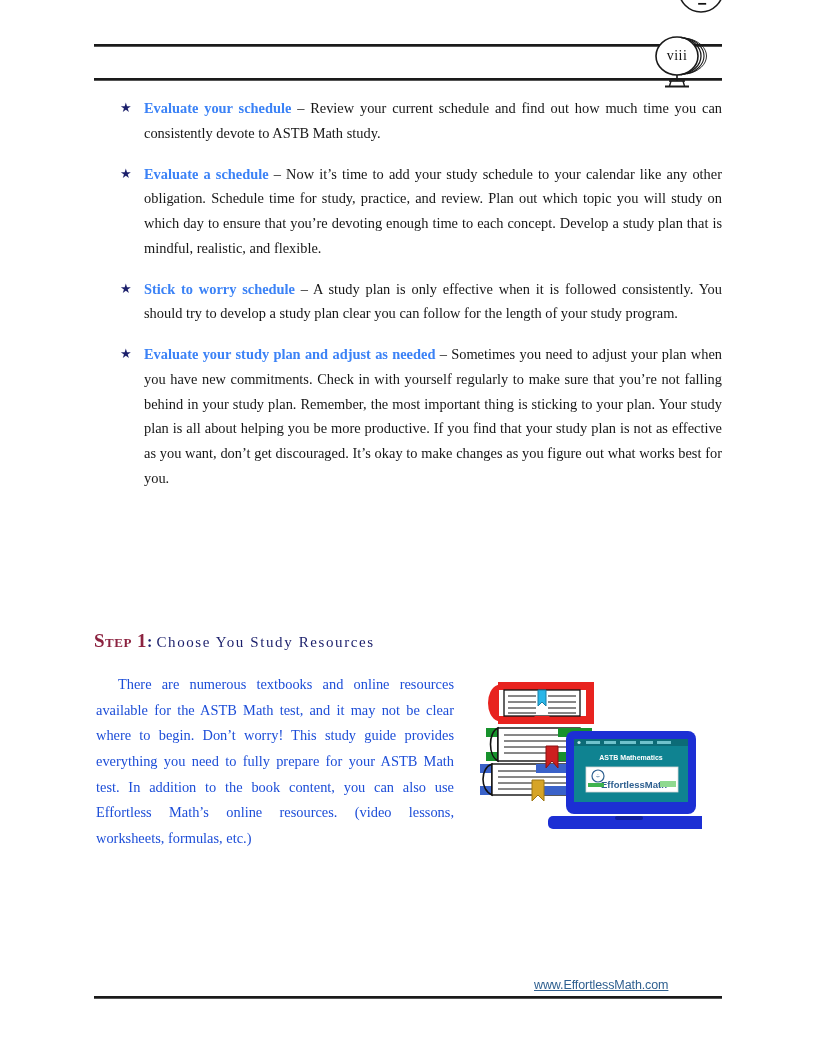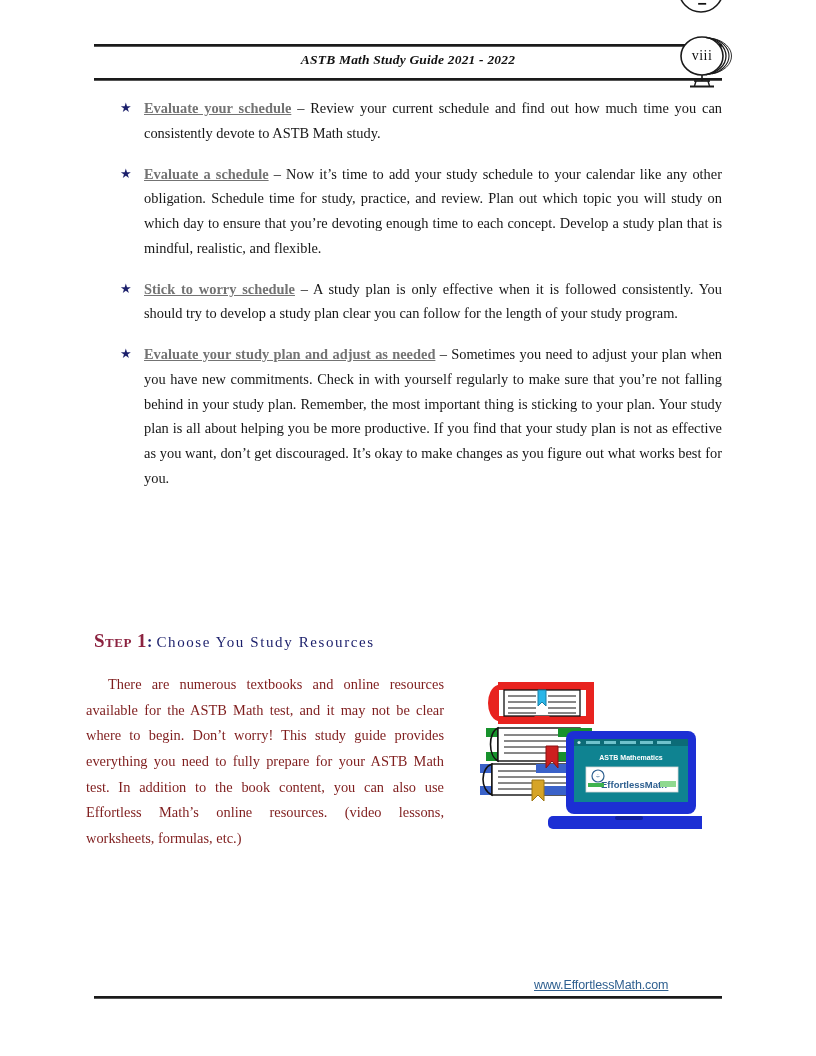--- a/index.html
+++ b/index.html
@@ -56,21 +56,21 @@
     width: 100%;
     text-align: center;
     font-weight: bold;
     font-style: italic;
     font-size: 13.5px;
     letter-spacing: 0.2px;
     color: #111;
   }
   .globe {
     position: absolute;
-    left: 676px;
+    left: 651px;
     top: 35px;
     width: 62px;
     height: 58px;
   }
   .globe svg { display: block; }
   .globe-num {
     position: absolute;
     left: 0; top: 13px;
     width: 52px;
     text-align: center;
@@ -100,22 +100,21 @@
   .star {
     position: absolute;
     left: 26px;
     top: 2px;
     font-size: 13px;
     color: #1b1f6b;
     line-height: 1.6;
   }
   .bullet-term {
     font-weight: bold;
-    color: #737373;
-    text-decoration: underline;
+    color: #3b82f6;
   }
 
   
   .step-heading {
     position: absolute;
     left: 94px;
     top: 630px;
     white-space: nowrap;
   }
   .step-word {
@@ -133,28 +132,28 @@
   .step-title {
     font-weight: normal;
     font-size: 15px;
     color: #1b1f6b;
     letter-spacing: 1.6px;
   }
 
   
   .intro-para {
     position: absolute;
-    left: 86px;
+    left: 96px;
     top: 672px;
     width: 358px;
     font-size: 14.4px;
     line-height: 1.78;
     text-align: justify;
     text-indent: 22px;
-    color: #7f1d1d;
+    color: #1d4ed8;
   }
 
   .illustration {
     position: absolute;
     left: 474px;
     top: 668px;
     width: 228px;
     height: 162px;
   }
 
@@ -203,21 +202,20 @@
   }
   .footer-logo svg { display: block; }
 </style>
 </head>
 <body>
 
 <div class="page">
 
   <div class="header">
     <div class="rule-double-top"></div>
-    <div class="header-title">ASTB Math Study Guide 2021 - 2022</div>
     <div class="rule-double-bottom"></div>
   </div>
 
   <div class="globe">
     <svg width="62" height="58" viewBox="0 0 62 58">
       <ellipse cx="26" cy="21" rx="21" ry="19" fill="#ffffff" stroke="#1a1a1a" stroke-width="1.6"></ellipse>
       <path d="M30 2.6 C42 4, 50 12, 50 21 C50 30, 42 38, 30 39.6" fill="none" stroke="#1a1a1a" stroke-width="1.3"></path>
       <path d="M33 2.9 C45 4.6, 53 12.5, 53 21 C53 29.6, 45 37.6, 33 39.3" fill="none" stroke="#1a1a1a" stroke-width="1.1"></path>
       <path d="M36 3.4 C48 5.4, 55.5 13, 55.5 21 C55.5 29.2, 48 36.8, 36 38.8" fill="none" stroke="#1a1a1a" stroke-width="0.9"></path>
       <path d="M26 40 L26 46" stroke="#1a1a1a" stroke-width="1.6"></path>

